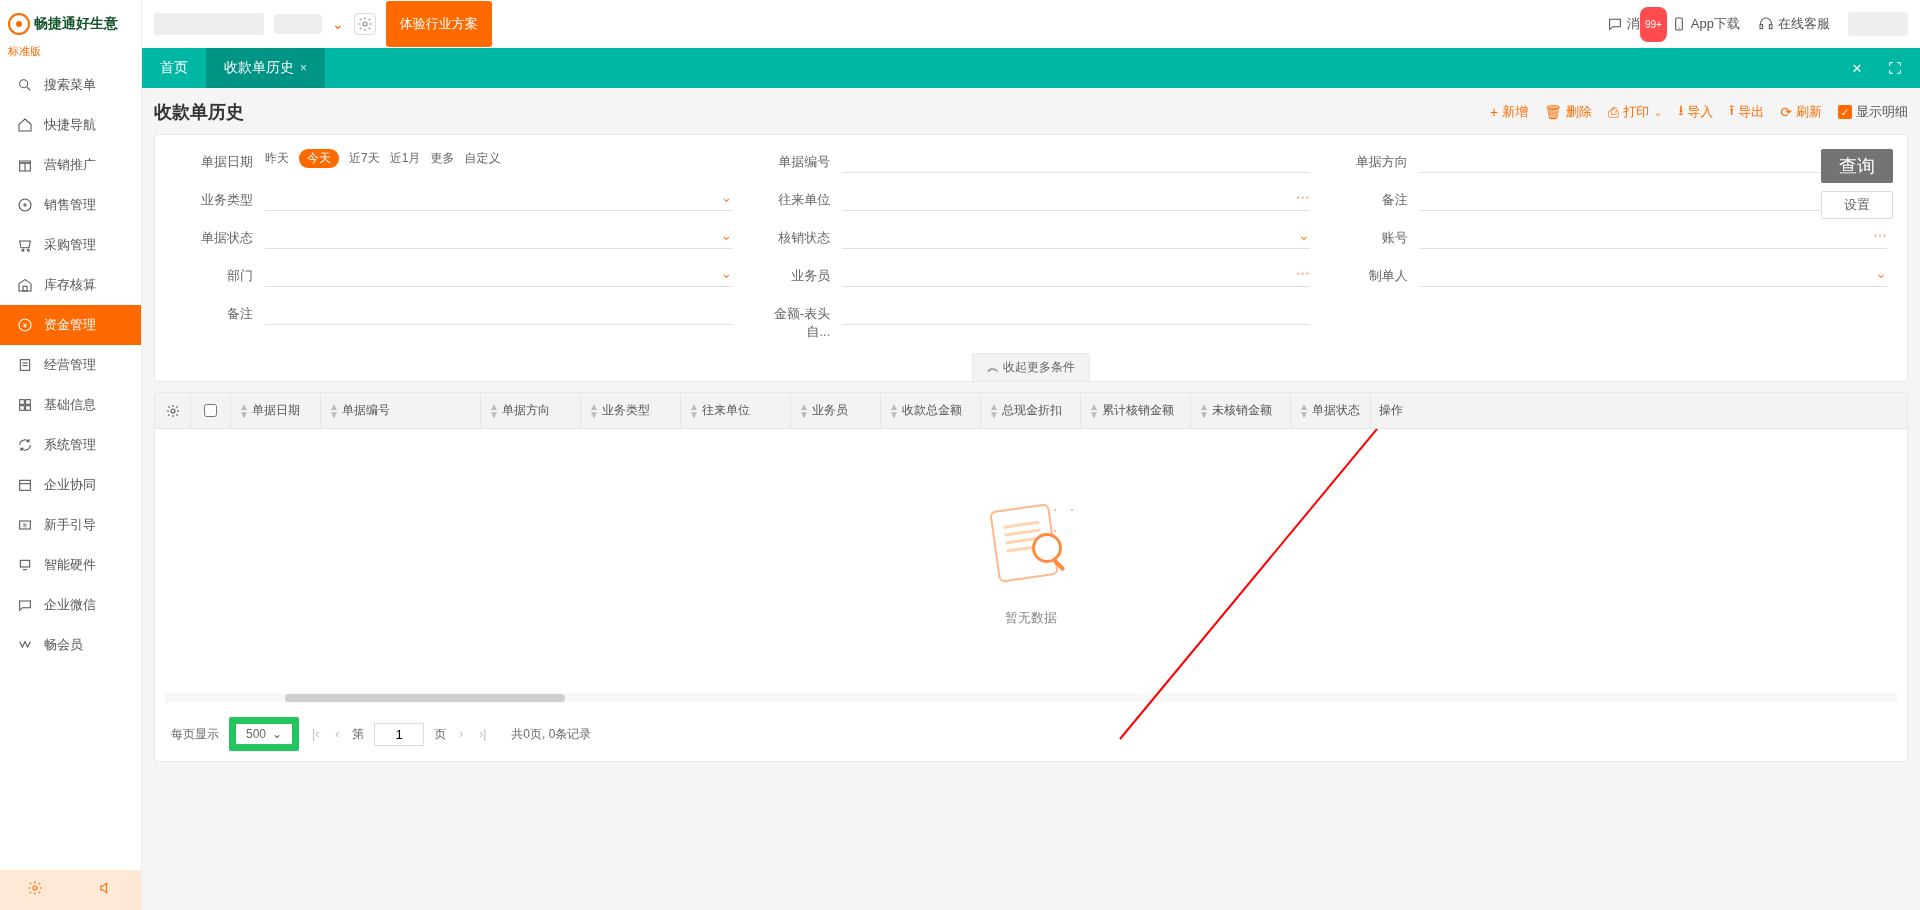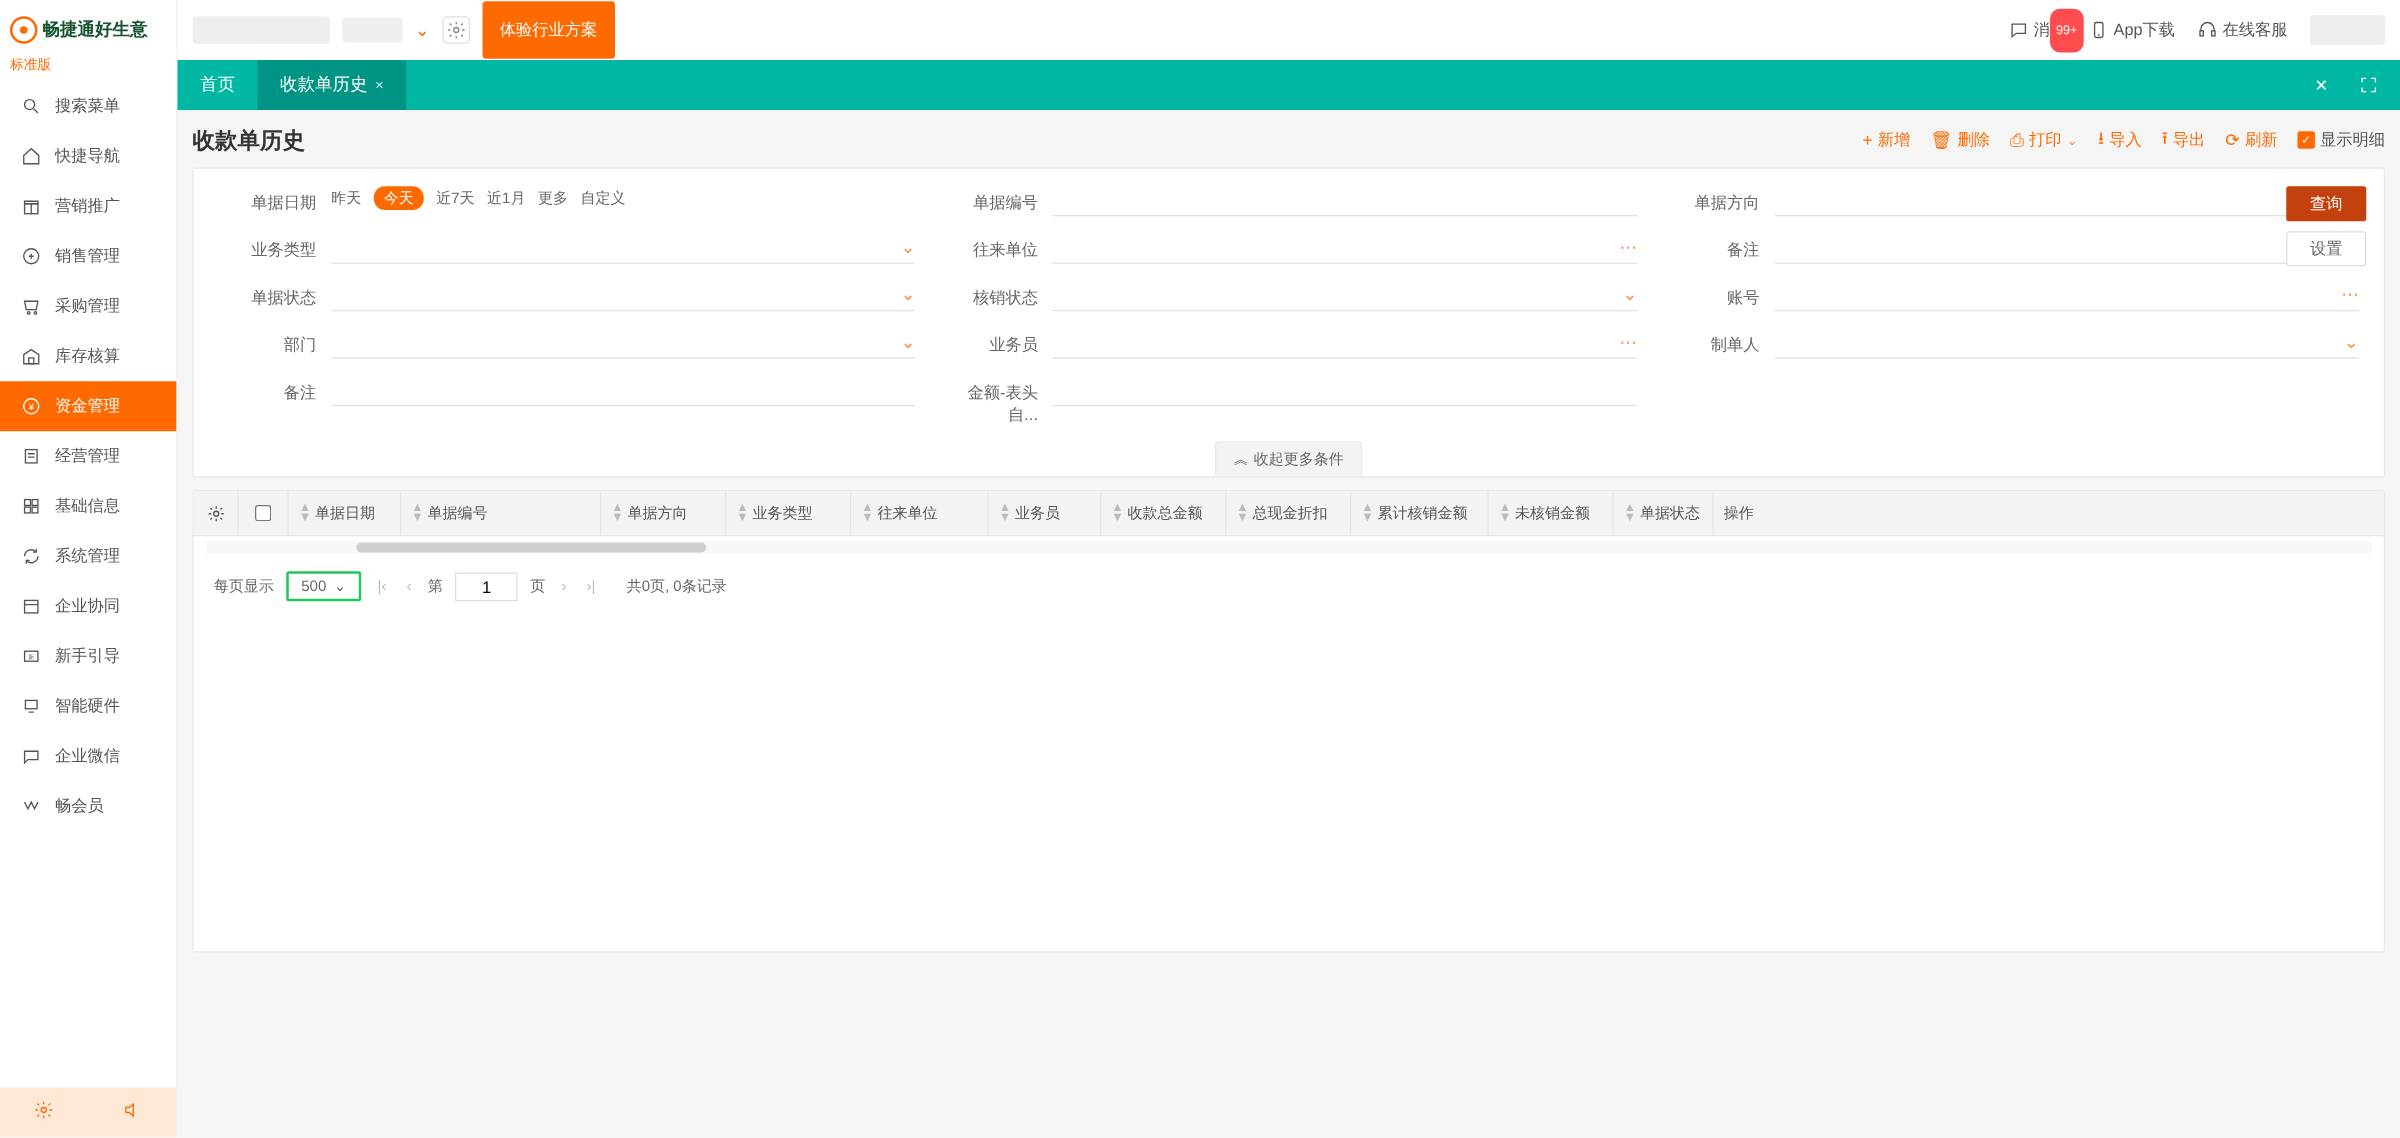--- a/index.html
+++ b/index.html
@@ -49,21 +49,21 @@
 .filter-row{display:flex;align-items:flex-start}
 .filter-label{width:90px;text-align:right;padding-right:12px;padding-top:4px;color:#666;font-size:13px}
 .filter-input-wrap{flex:1;position:relative}
 .filter-input{width:100%;border:none;border-bottom:1px solid #e0e0e0;padding:4px 24px 4px 0;font-size:13px;background:transparent}
 .filter-suffix{position:absolute;right:0;top:2px;color:#ff8c3e;font-size:14px}
 .date-shortcuts{display:flex;gap:10px;font-size:12px;align-items:center;flex-wrap:wrap}
 .ds{color:#666;cursor:pointer}
 .ds.active{background:#ff6a00;color:#fff;padding:1px 8px;border-radius:9px}
 .date-range{font-size:12px;color:#666;margin-top:2px}
 .panel-right-btns{position:absolute;right:14px;top:14px;display:flex;flex-direction:column;gap:8px}
-.btn-query{background:#c2410c;color:#fff;border:none;padding:5px 18px;border-radius:2px;cursor:pointer;font-size:13px}
+.btn-query{background:#737373;color:#fff;border:none;padding:5px 18px;border-radius:2px;cursor:pointer;font-size:18px}
 .btn-setting{background:#fff;border:1px solid #ddd;padding:4px 18px;border-radius:2px;font-size:13px;color:#666;cursor:pointer}
 .collapse-bar{text-align:center;margin-top:12px}
 .collapse-btn{display:inline-flex;align-items:center;gap:4px;padding:5px 14px;background:#f3f3f3;border:1px solid #e8e8e8;border-bottom:none;border-radius:3px 3px 0 0;font-size:12px;color:#666;cursor:pointer}
 .table-panel{background:#fff;border:1px solid #e8e8e8;border-radius:3px;display:flex;flex-direction:column;height:370px}
 .table-head{display:flex;background:#f3f3f3;border-bottom:1px solid #e5e5e5;height:36px;align-items:center;font-size:12px;color:#555}
 .th{border-right:1px solid #e5e5e5;padding:0 8px;display:flex;align-items:center;gap:3px;height:100%;flex-shrink:0}
 .th-sort{color:#bbb;font-size:10px;line-height:8px}
 .th.cfg{width:36px;justify-content:center;flex-shrink:0}
 .th.chk{width:40px;justify-content:center;flex-shrink:0}
 .th.w1{width:90px}
@@ -83,21 +83,21 @@
 .paper{position:absolute;width:60px;height:72px;background:#fff;border:2px solid #ffb88a;border-radius:6px;top:16px;left:18px;transform:rotate(-8deg)}
 .paper::before{content:"";position:absolute;top:14px;left:10px;width:36px;height:3px;background:#ffd4b3;box-shadow:0 8px 0 #ffd4b3,0 16px 0 #ffd4b3,0 24px 0 #ffd4b3}
 .mag{position:absolute;width:30px;height:30px;border:3px solid #ff8c3e;border-radius:50%;top:42px;left:56px;background:#fff}
 .mag::after{content:"";position:absolute;width:4px;height:14px;background:#ff8c3e;bottom:-12px;right:-2px;transform:rotate(-45deg);border-radius:2px}
 .dots{position:absolute;top:8px;right:4px;width:30px;height:20px}
 .dots::before{content:"· · ·";color:#ffb88a;font-size:18px;letter-spacing:3px}
 .empty-text{margin-top:18px;color:#888;font-size:13px}
 .scrollbar{height:10px;background:#f8f8f8;position:relative;margin:4px 10px}
 .sb-thumb{position:absolute;left:120px;width:280px;height:8px;top:1px;background:#cfcfcf;border-radius:4px}
 .pager{display:flex;align-items:center;padding:10px 16px;gap:10px;font-size:12px;color:#666}
-.pg-box{border:2px solid #22c55e;padding:3px 10px;border-radius:2px;display:flex;align-items:center;gap:6px}
+.pg-box{border:7px solid #22c55e;padding:3px 10px;border-radius:2px;display:flex;align-items:center;gap:6px}
 .pg-input{border:1px solid #ddd;width:50px;padding:3px 6px;text-align:center}
 .pg-nav{color:#bbb;cursor:pointer;padding:0 3px}
 .arrow-svg{position:absolute;top:0;left:0;pointer-events:none;z-index:50}
 svg.icon{width:16px;height:16px;stroke:currentColor;fill:none;stroke-width:1.6}
 .third-col{position:relative}
 </style>
 </head>
 <body>
 
 <div class="app">
@@ -495,20 +495,37 @@
               <span>未核销金额</span>
             </div>
           <div class="th w11">
               <span class="th-sort">▲<br>▼</span>
               <span>单据状态</span>
             </div>
           <div class="th op">
               <span>操作</span>
             </div>
         </div>
+        <div class="empty-area">
+          <div class="empty-img">
+            <div class="paper"></div>
+              <div class="mag"></div>
+              <div class="dots"></div>
+          </div>
+          <div class="empty-text">暂无数据</div>
+
+          <svg class="arrow-svg" width="1380" height="330">
+            <defs>
+                <marker id="ah" markerWidth="10" markerHeight="10" refX="8" refY="3" orient="auto">
+                  <path d="M0,0 L0,6 L9,3 z" fill="#ff0000"></path>
+                </marker>
+              </defs>
+            <line x1="965" y1="310" x2="1338" y2="-140" stroke="#ff0000" stroke-width="2" marker-end="url(#ah)"></line>
+          </svg>
+        </div>
         <div class="scrollbar">
             <div class="sb-thumb"></div>
           </div>
         <div class="pager">
           <span>每页显示</span>
           <span class="pg-box">
               <span>500</span> 
               <span>⌄</span>
             </span>
           <span class="pg-nav">|‹</span>

